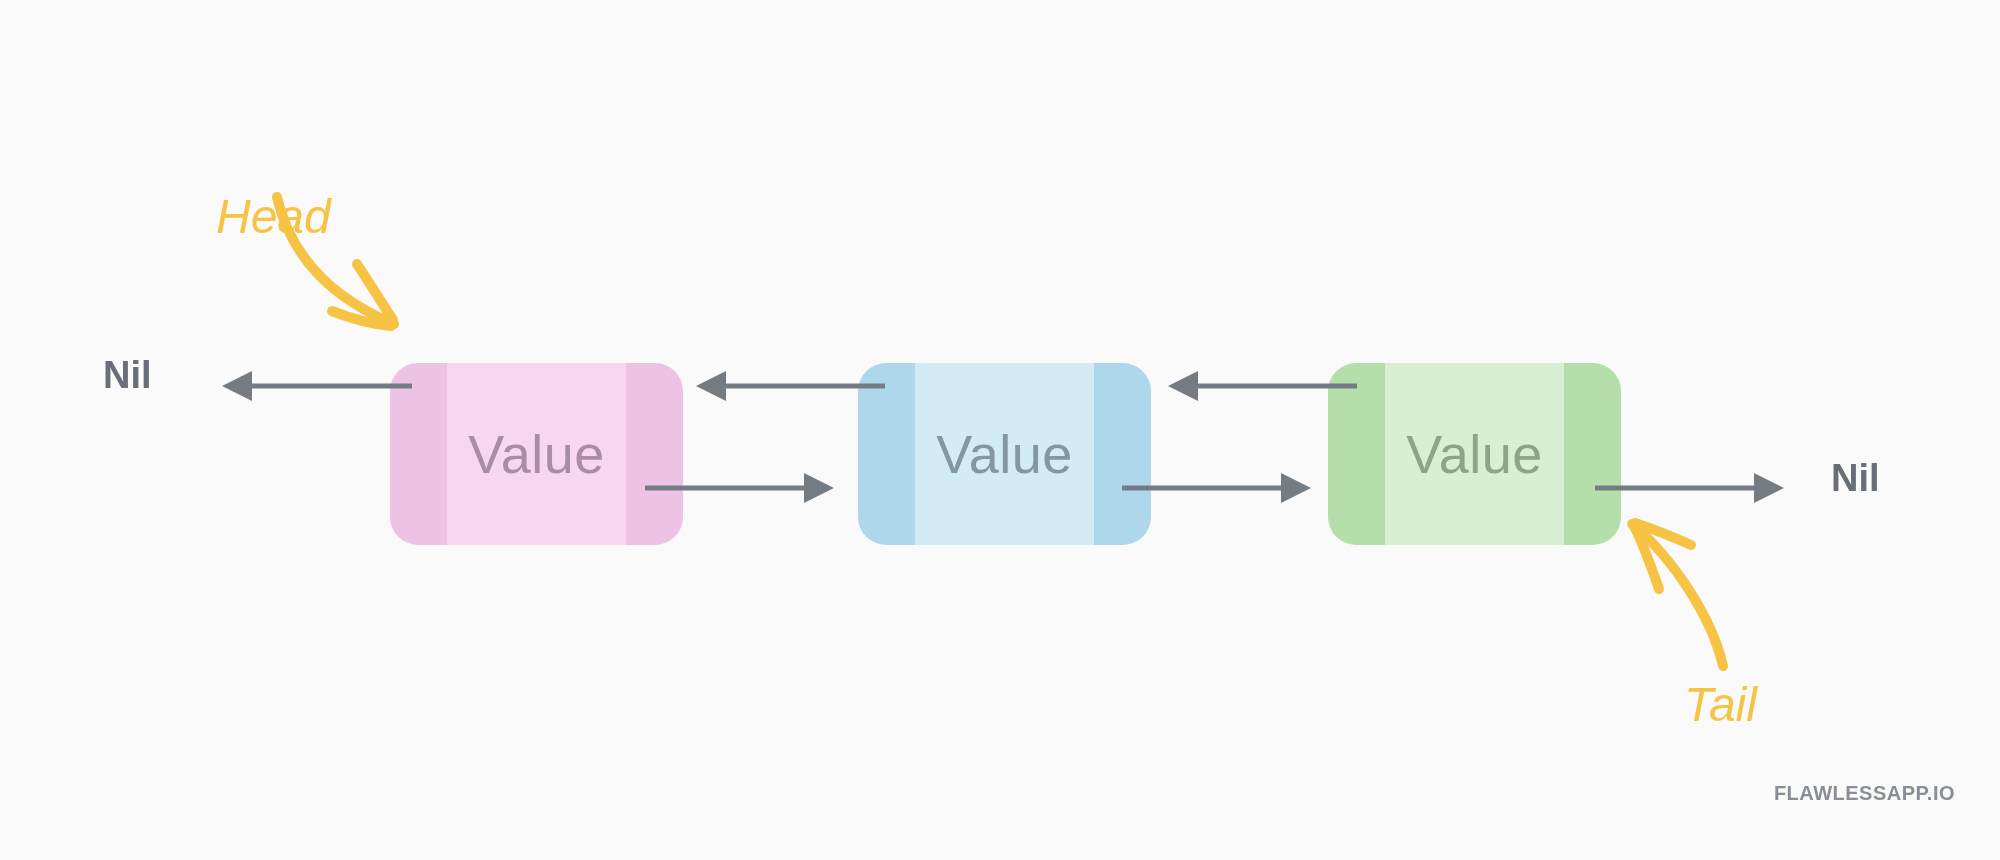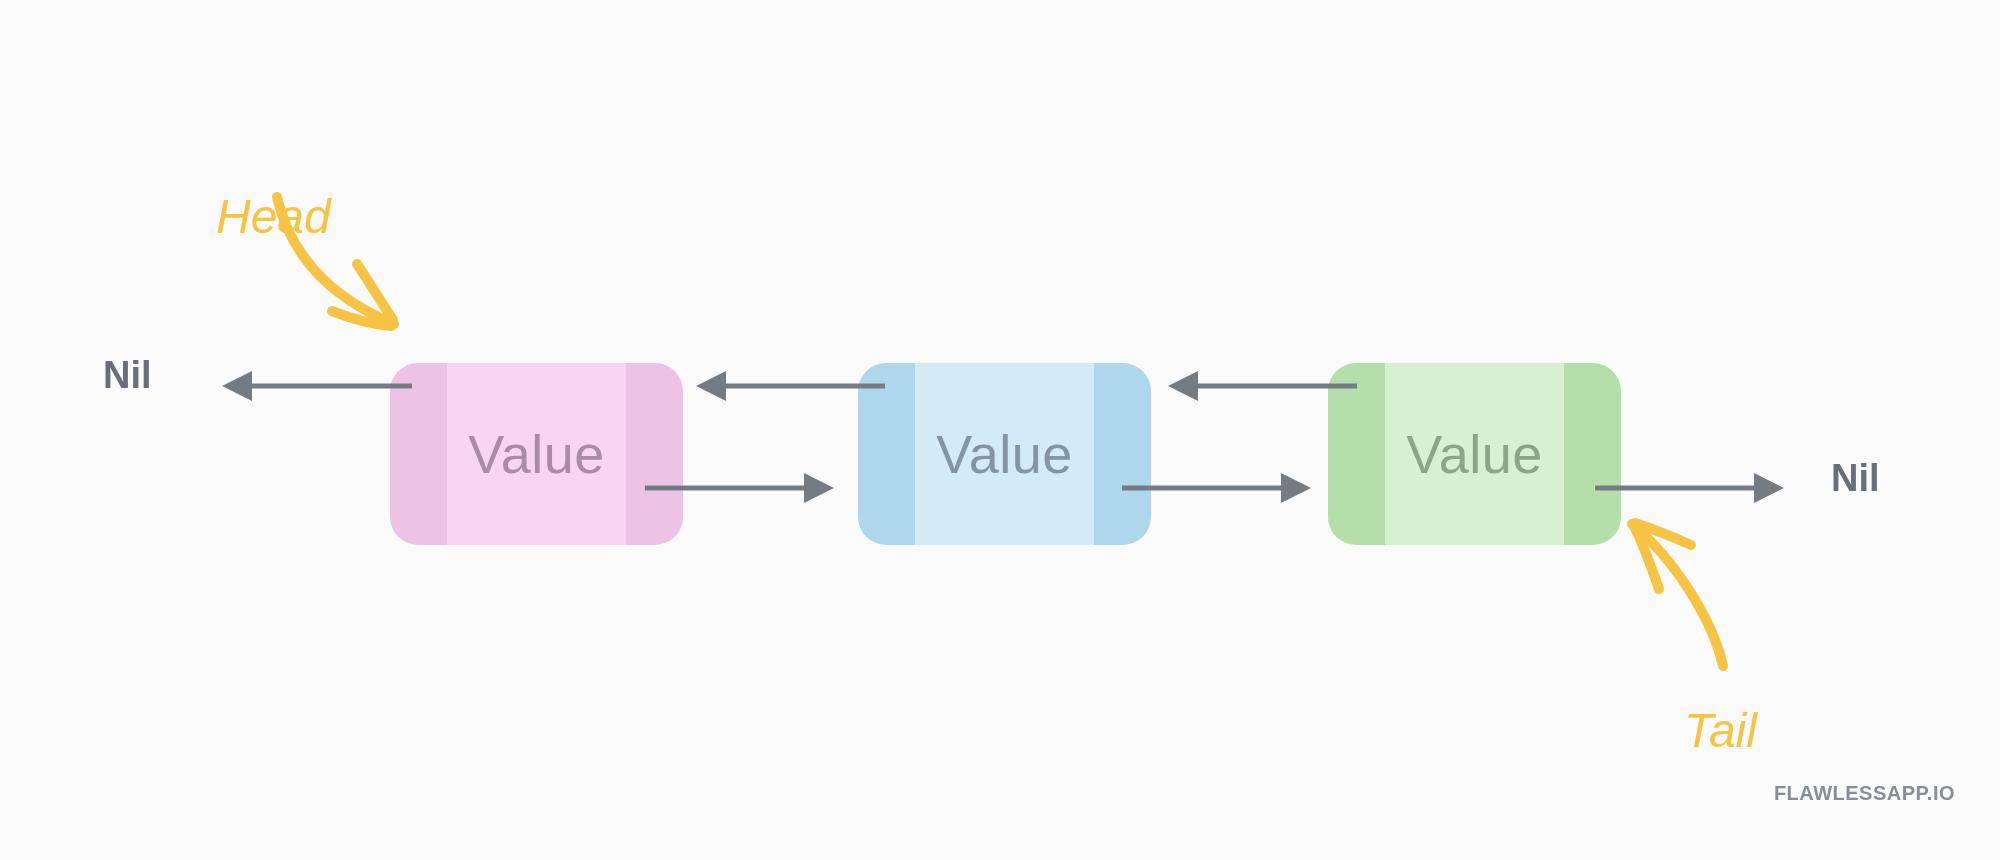--- a/index.html
+++ b/index.html
@@ -50,21 +50,21 @@
   .annotation-label {
     position: absolute;
     font-size: 48px;
     font-weight: 400;
     font-style: italic;
     line-height: 1;
     color: var(--accent, #F6C345);
     margin-top: 45px;
   }
   .head-label { left: 216px;  top: 148px; }
-  .tail-label { left: 1684px; top: 662px; }
+  .tail-label { left: 1684px; top: 636px; }
   .watermark {
     position: absolute;
     top: 783px;
     right: 45px;
     font-size: 20px;
     font-weight: 700;
     letter-spacing: 0.5px;
     line-height: 1;
     color: var(--watermark-color, #878E97);
   }

